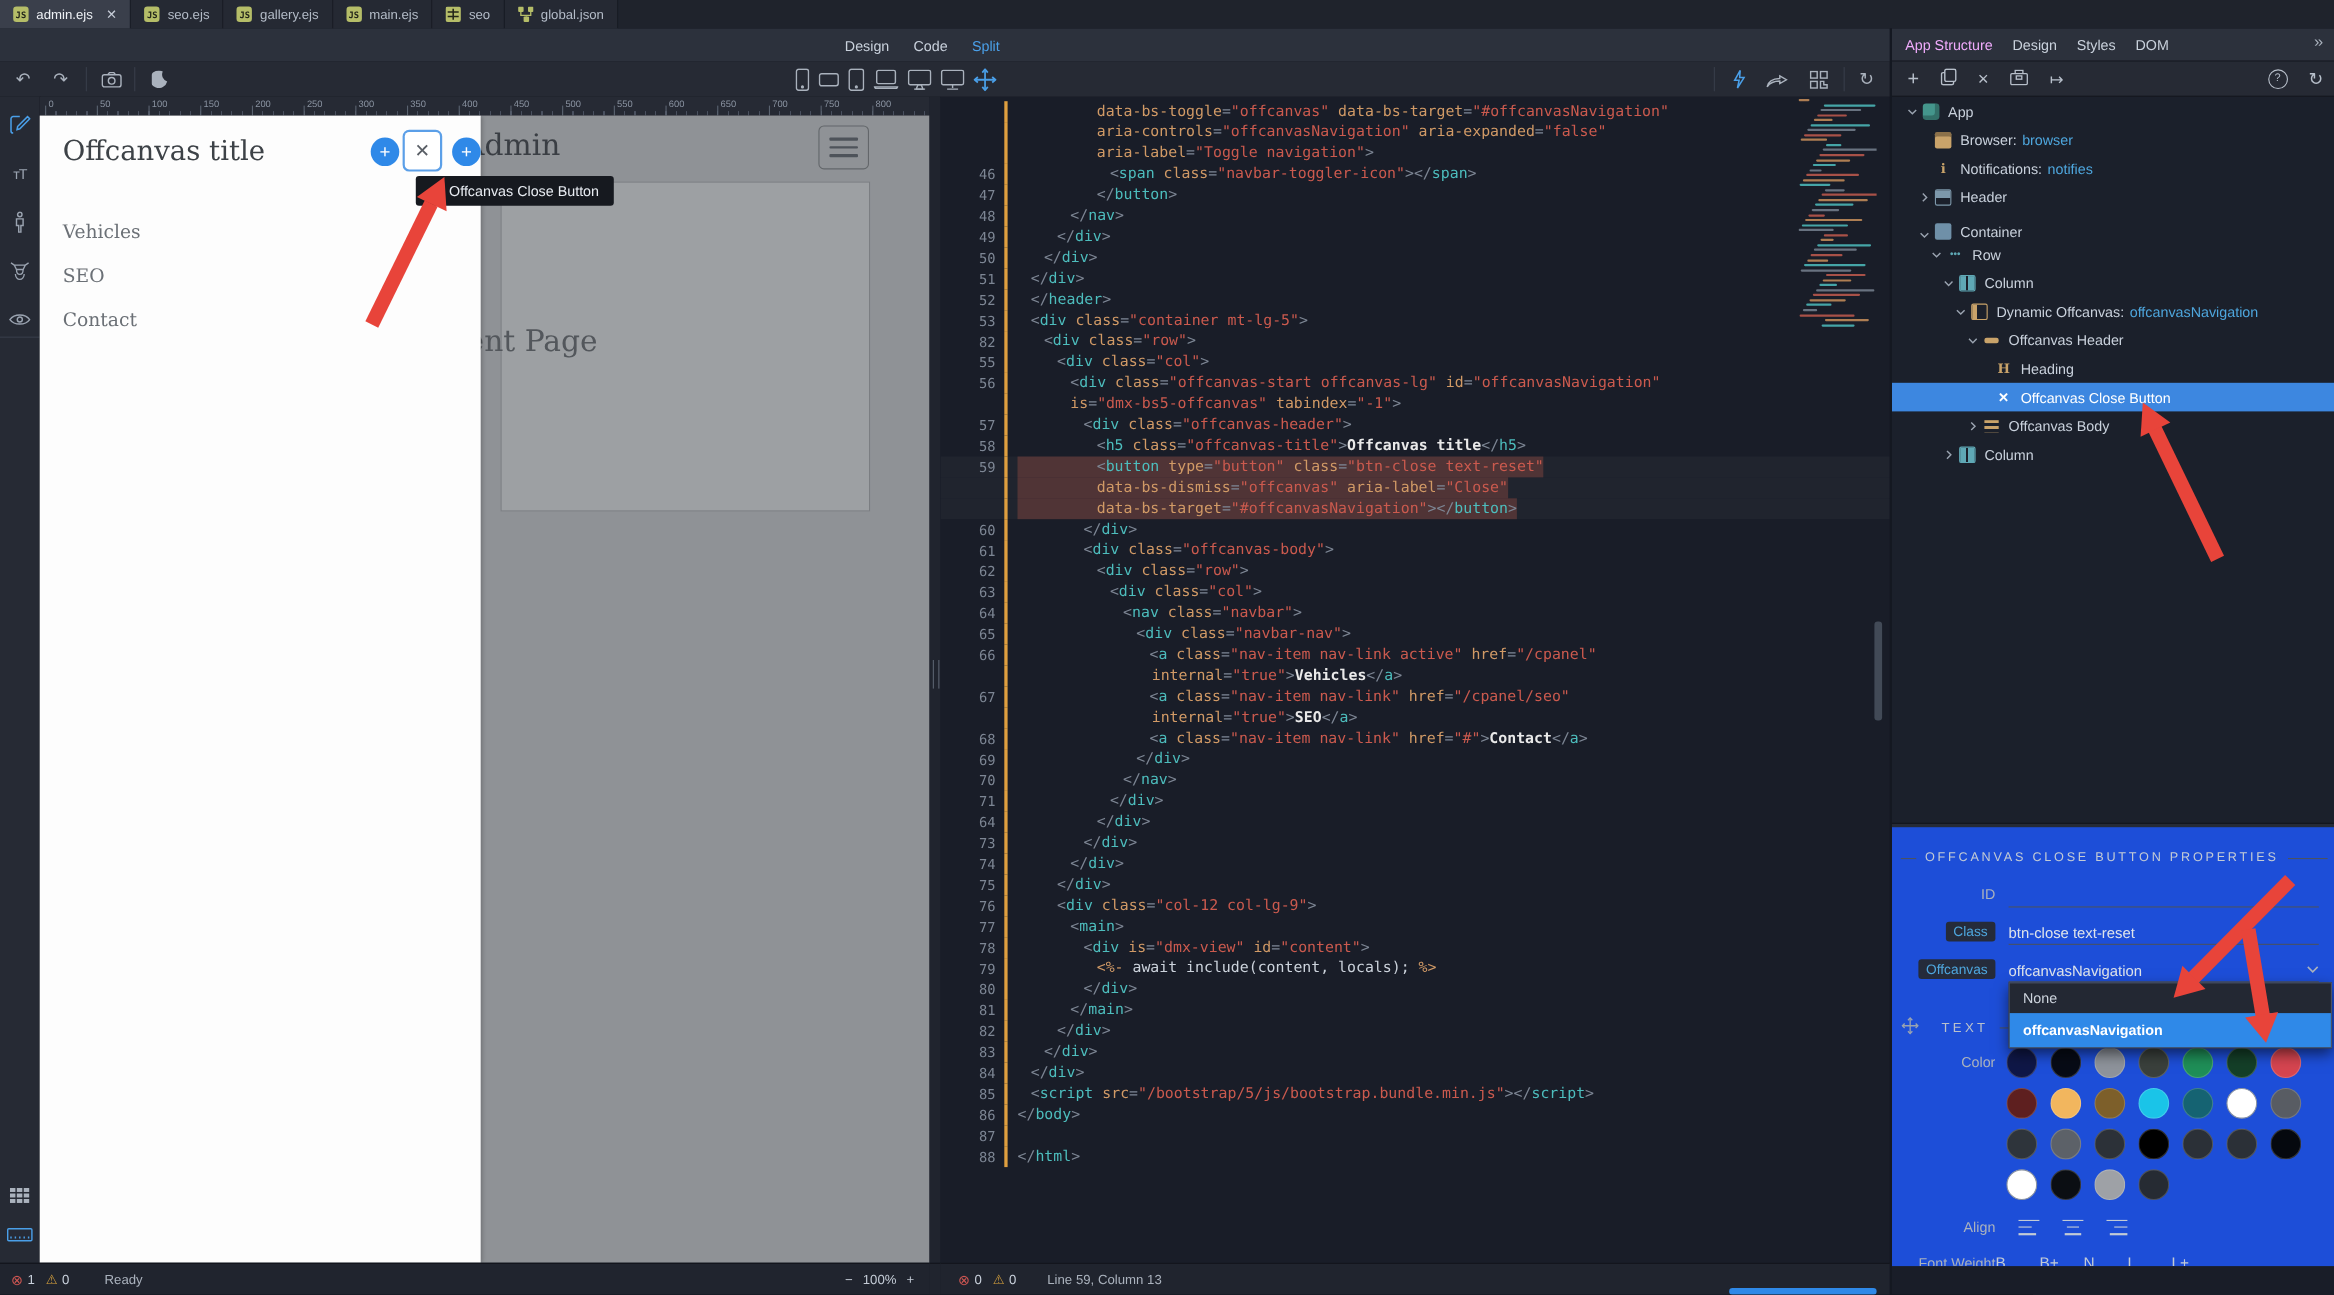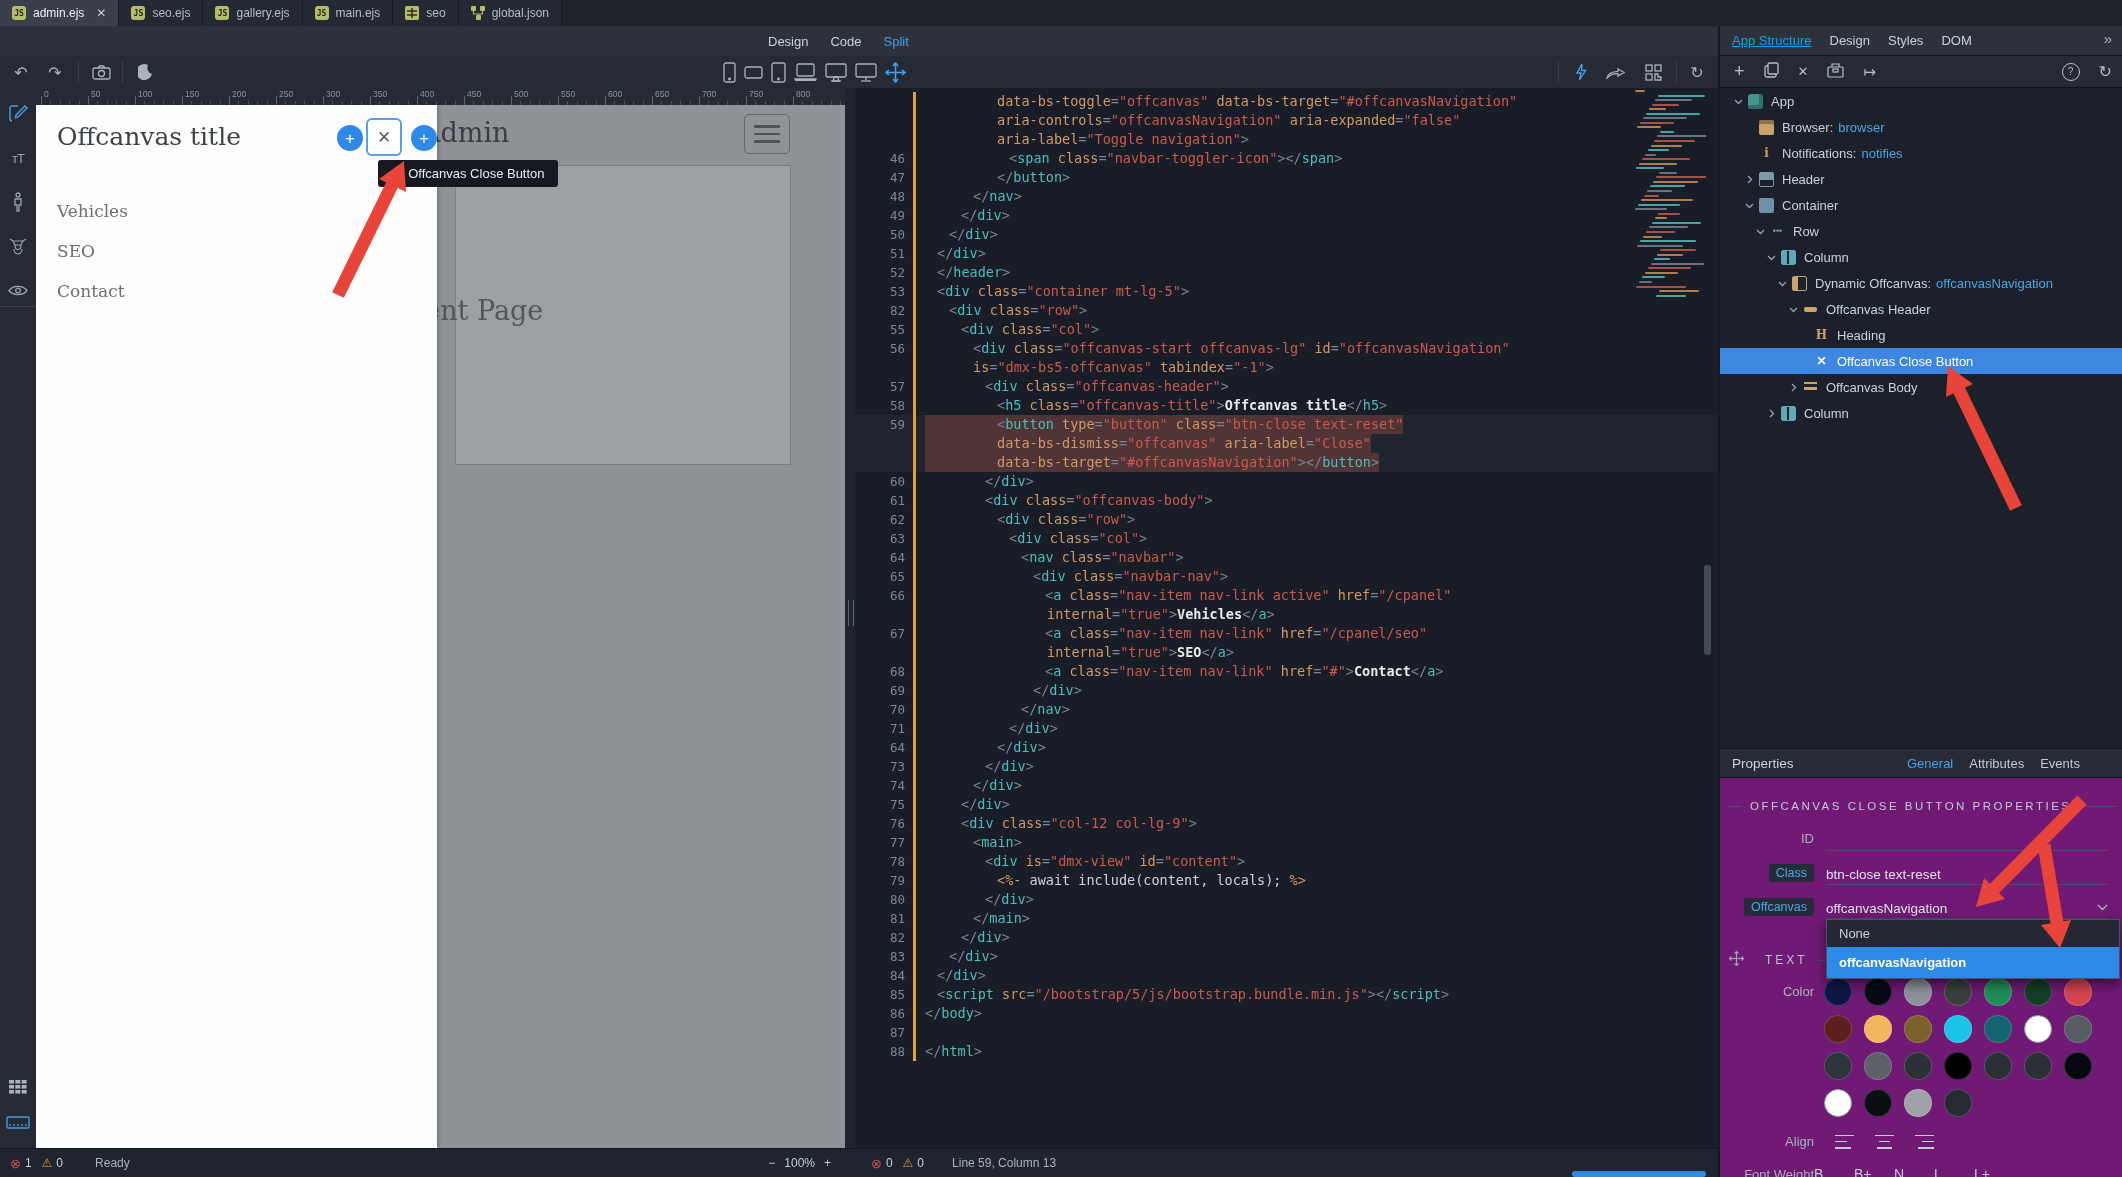--- a/index.html
+++ b/index.html
@@ -17,21 +17,21 @@
   .tab-close{margin-left:5px;color:#c7cdd8;font-size:12px;}
   .tabicon-svg{flex:none;display:flex;}
 
   
   #menubar{left:0;top:26px;width:1718px;height:30px;background:#2c313c;border-bottom:1px solid #12151c;}
   #menubar-items{position:absolute;left:768px;top:0;height:30px;display:flex;align-items:center;gap:22px;font-size:13px;}
   .menu-item{color:#c9d1dc;cursor:default;}
   .menu-item.active{color:#4a9fe8;}
   #rpheader{left:1720px;top:26px;width:402px;height:30px;background:#2c313c;border-bottom:1px solid #12151c;
             display:flex;align-items:center;gap:18px;padding-left:12px;box-sizing:border-box;font-size:13px;}
-  #rpheader .menu-item.active{color:#0ea5e9;text-decoration:underline;}
+  #rpheader .menu-item.active{color:#f0abfc;}
   #rp-overflow{position:absolute;right:10px;top:4px;color:#aab2bd;font-size:15px;}
 
   
   #toolbar{left:0;top:56px;width:1718px;height:32px;background:#262a34;border-bottom:1px solid #12151c;}
   .tbi{position:absolute;top:0;height:32px;display:flex;align-items:center;justify-content:center;color:#aab2bd;}
   .tbsep{position:absolute;top:5px;width:1px;height:22px;background:#383e4a;}
   .devgroup{position:absolute;left:723px;top:0;height:32px;display:flex;align-items:center;gap:8px;}
   .devgroup svg{display:block;}
   #rptoolbar{left:1720px;top:56px;width:402px;height:32px;background:#262a34;border-bottom:1px solid #12151c;
              display:flex;align-items:center;gap:19px;padding:0 10px 0 14px;box-sizing:border-box;color:#b7bfca;}
@@ -111,21 +111,21 @@
   .ti-close{color:#fff;font-size:12px;}
   .ti-ocbody i{display:block;width:13px;height:11px;
       background:repeating-linear-gradient(#c9a36a 0 2.5px,transparent 2.5px 5.5px);}
 
   
   #propsheader{left:1720px;top:748px;width:402px;height:30px;background:#262b36;border-top:1px solid #12151c;
                border-bottom:1px solid #12151c;display:flex;align-items:center;padding:0 10px 0 12px;box-sizing:border-box;}
   #propsheader .ptitle{font-size:13.5px;color:#cdd4dd;}
   #propsheader .ptabs{margin-left:auto;display:flex;gap:16px;font-size:13px;white-space:nowrap;overflow:hidden;width:205px;}
   #propsheader .ptab{color:#c3cad4;} #propsheader .ptab.active{color:#4a9fe8;}
-  #propsbody{left:1720px;top:778px;width:402px;height:399px;background:#701a75;overflow:hidden;}
+  #propsbody{left:1720px;top:752px;width:402px;height:399px;background:#1d4ed8;overflow:hidden;}
   #sectionrow{position:absolute;left:8px;right:6px;top:22px;display:flex;align-items:center;gap:8px;}
   #sectionrow .dash{width:14px;height:1px;background:#4a5262;}
   #sectionrow .line{flex:1;height:1px;background:#4a5262;}
   #sectionrow .stitle{font-size:11.5px;letter-spacing:2.5px;color:#c3cbd5;white-space:nowrap;}
   .prow{position:absolute;left:0;width:402px;height:26px;display:flex;align-items:center;}
   .plabel{width:94px;flex:none;text-align:right;color:#aab2bd;font-size:13px;}
   .pchip{margin-left:auto;background:#252b3a;color:#4ea6dd;border-radius:3px;padding:2px 7px;font-size:12.5px;}
   .pinput{margin-left:12px;width:282px;border-bottom:1px solid #495264;color:#dfe4ea;font-size:13.5px;height:22px;
           display:flex;align-items:flex-end;padding-bottom:2px;position:relative;}
   .pinput .ddcaret{position:absolute;right:0;bottom:4px;}
@@ -582,21 +582,21 @@
       </div>
       <div class="trow" style="padding-left: 21px;">
         <span class="chev">
           <svg width="9" height="9" viewBox="0 0 9 9">
             <polyline points="3,1 6.5,4.5 3,8" fill="none" stroke="#9aa3b0" stroke-width="1.3"></polyline>
           </svg>
         </span>
         <span class="ti ti-header"></span>
         <span>Header</span>
       </div>
-      <div class="trow" style="padding-left: 21px;">
+      <div class="trow" style="padding-left: 21px; align-items: flex-end;">
         <span class="chev">
           <svg width="9" height="9" viewBox="0 0 9 9">
             <polyline points="1,3 4.5,6.5 8,3" fill="none" stroke="#9aa3b0" stroke-width="1.3"></polyline>
           </svg>
         </span>
         <span class="ti ti-container"></span>
         <span>Container</span>
       </div>
       <div class="trow" style="padding-left: 32px;">
         <span class="chev">

